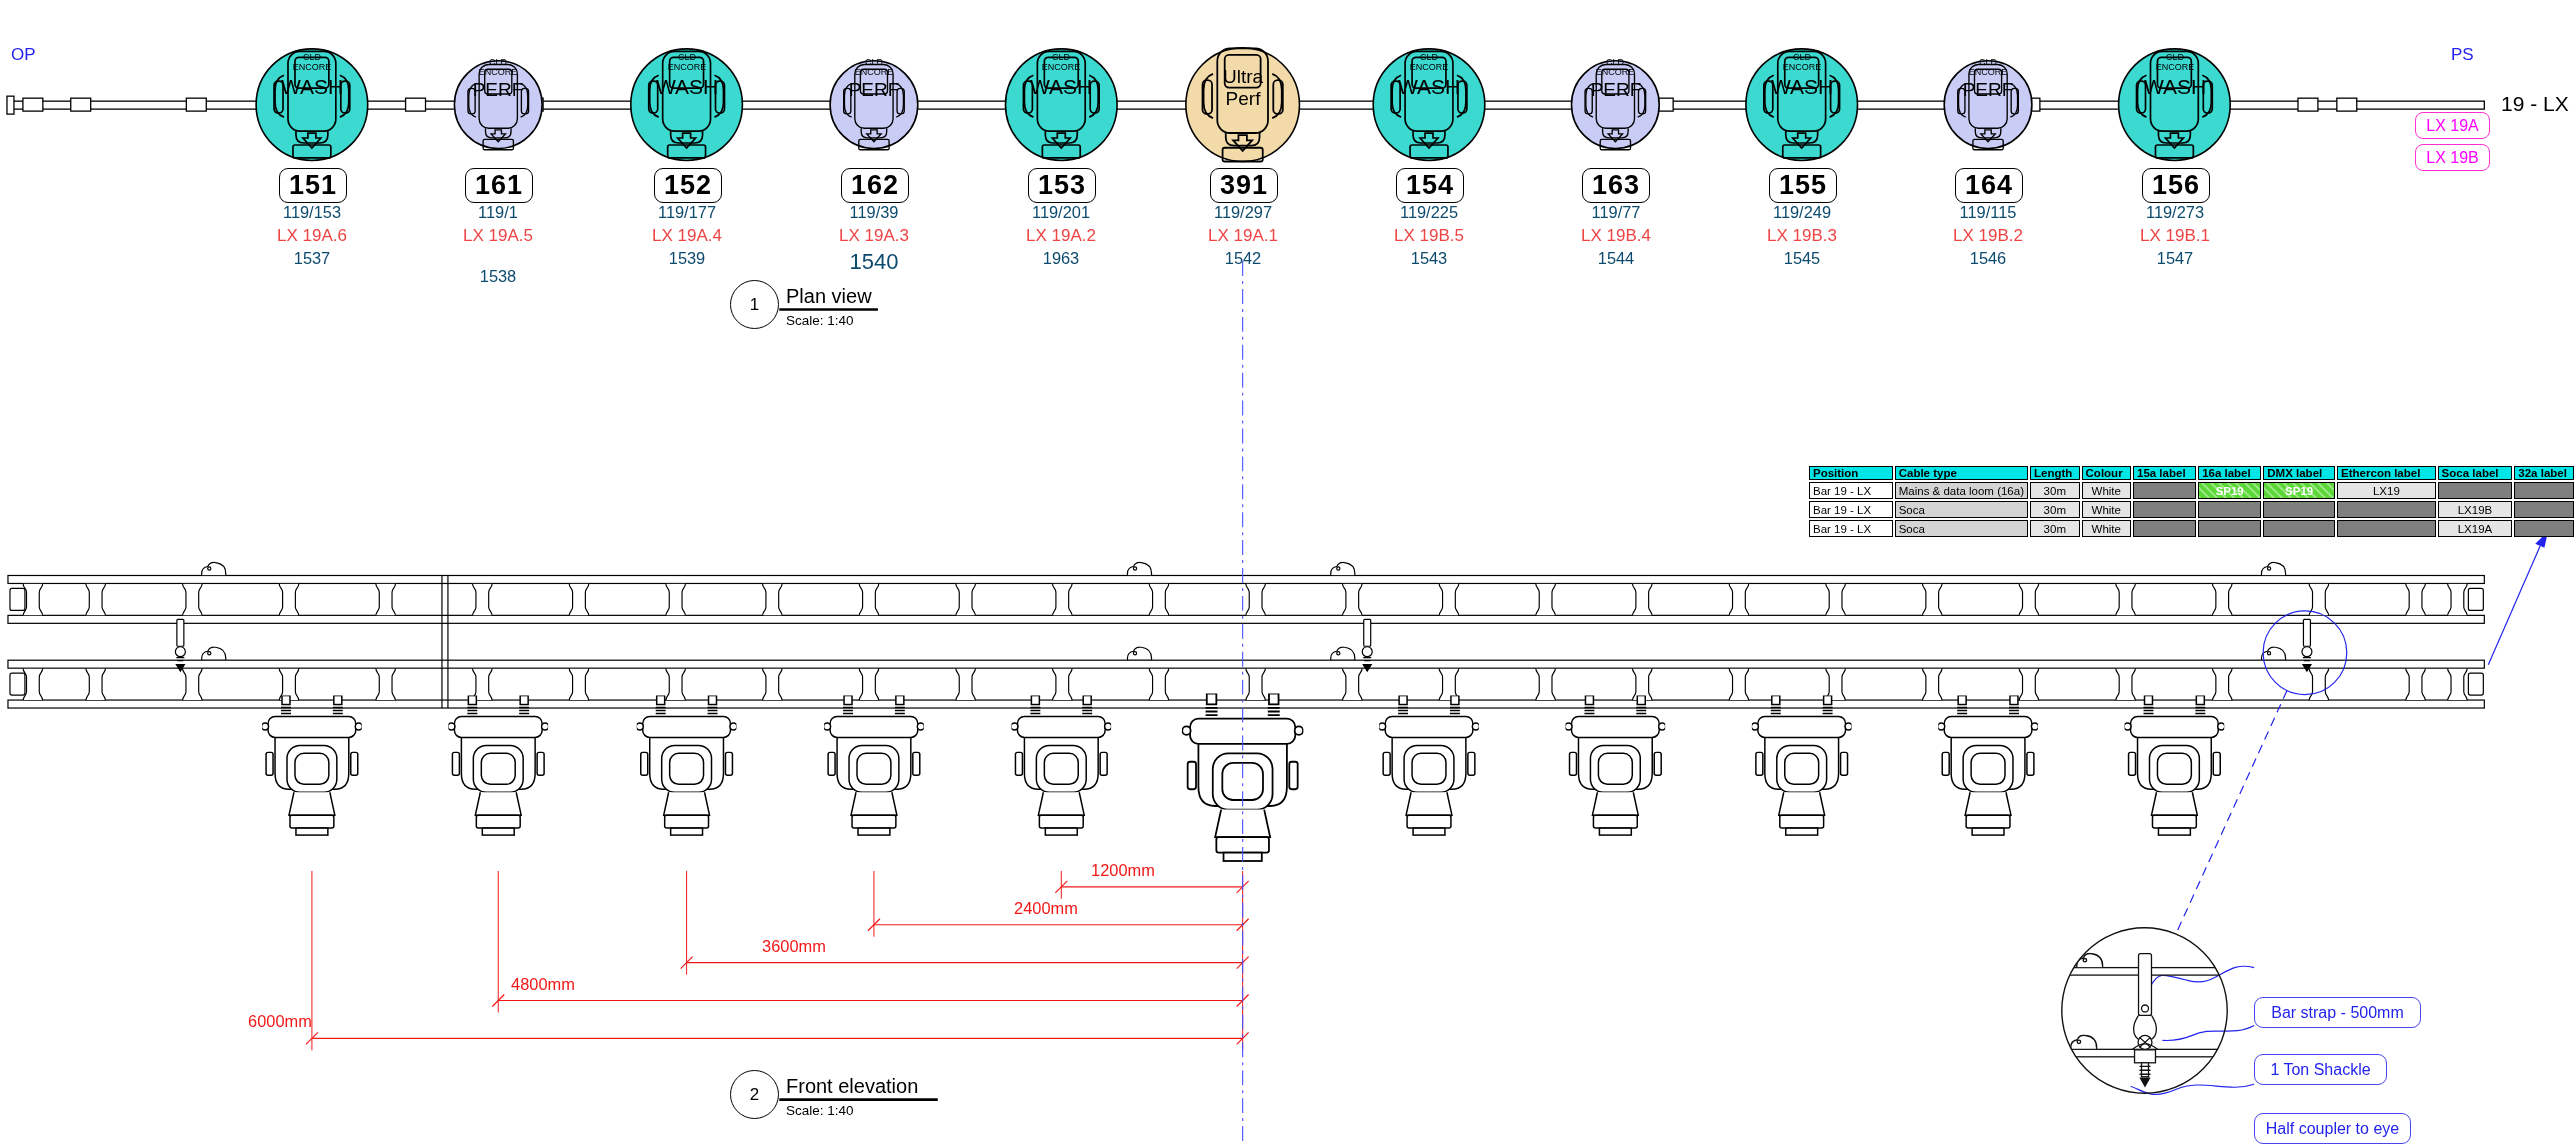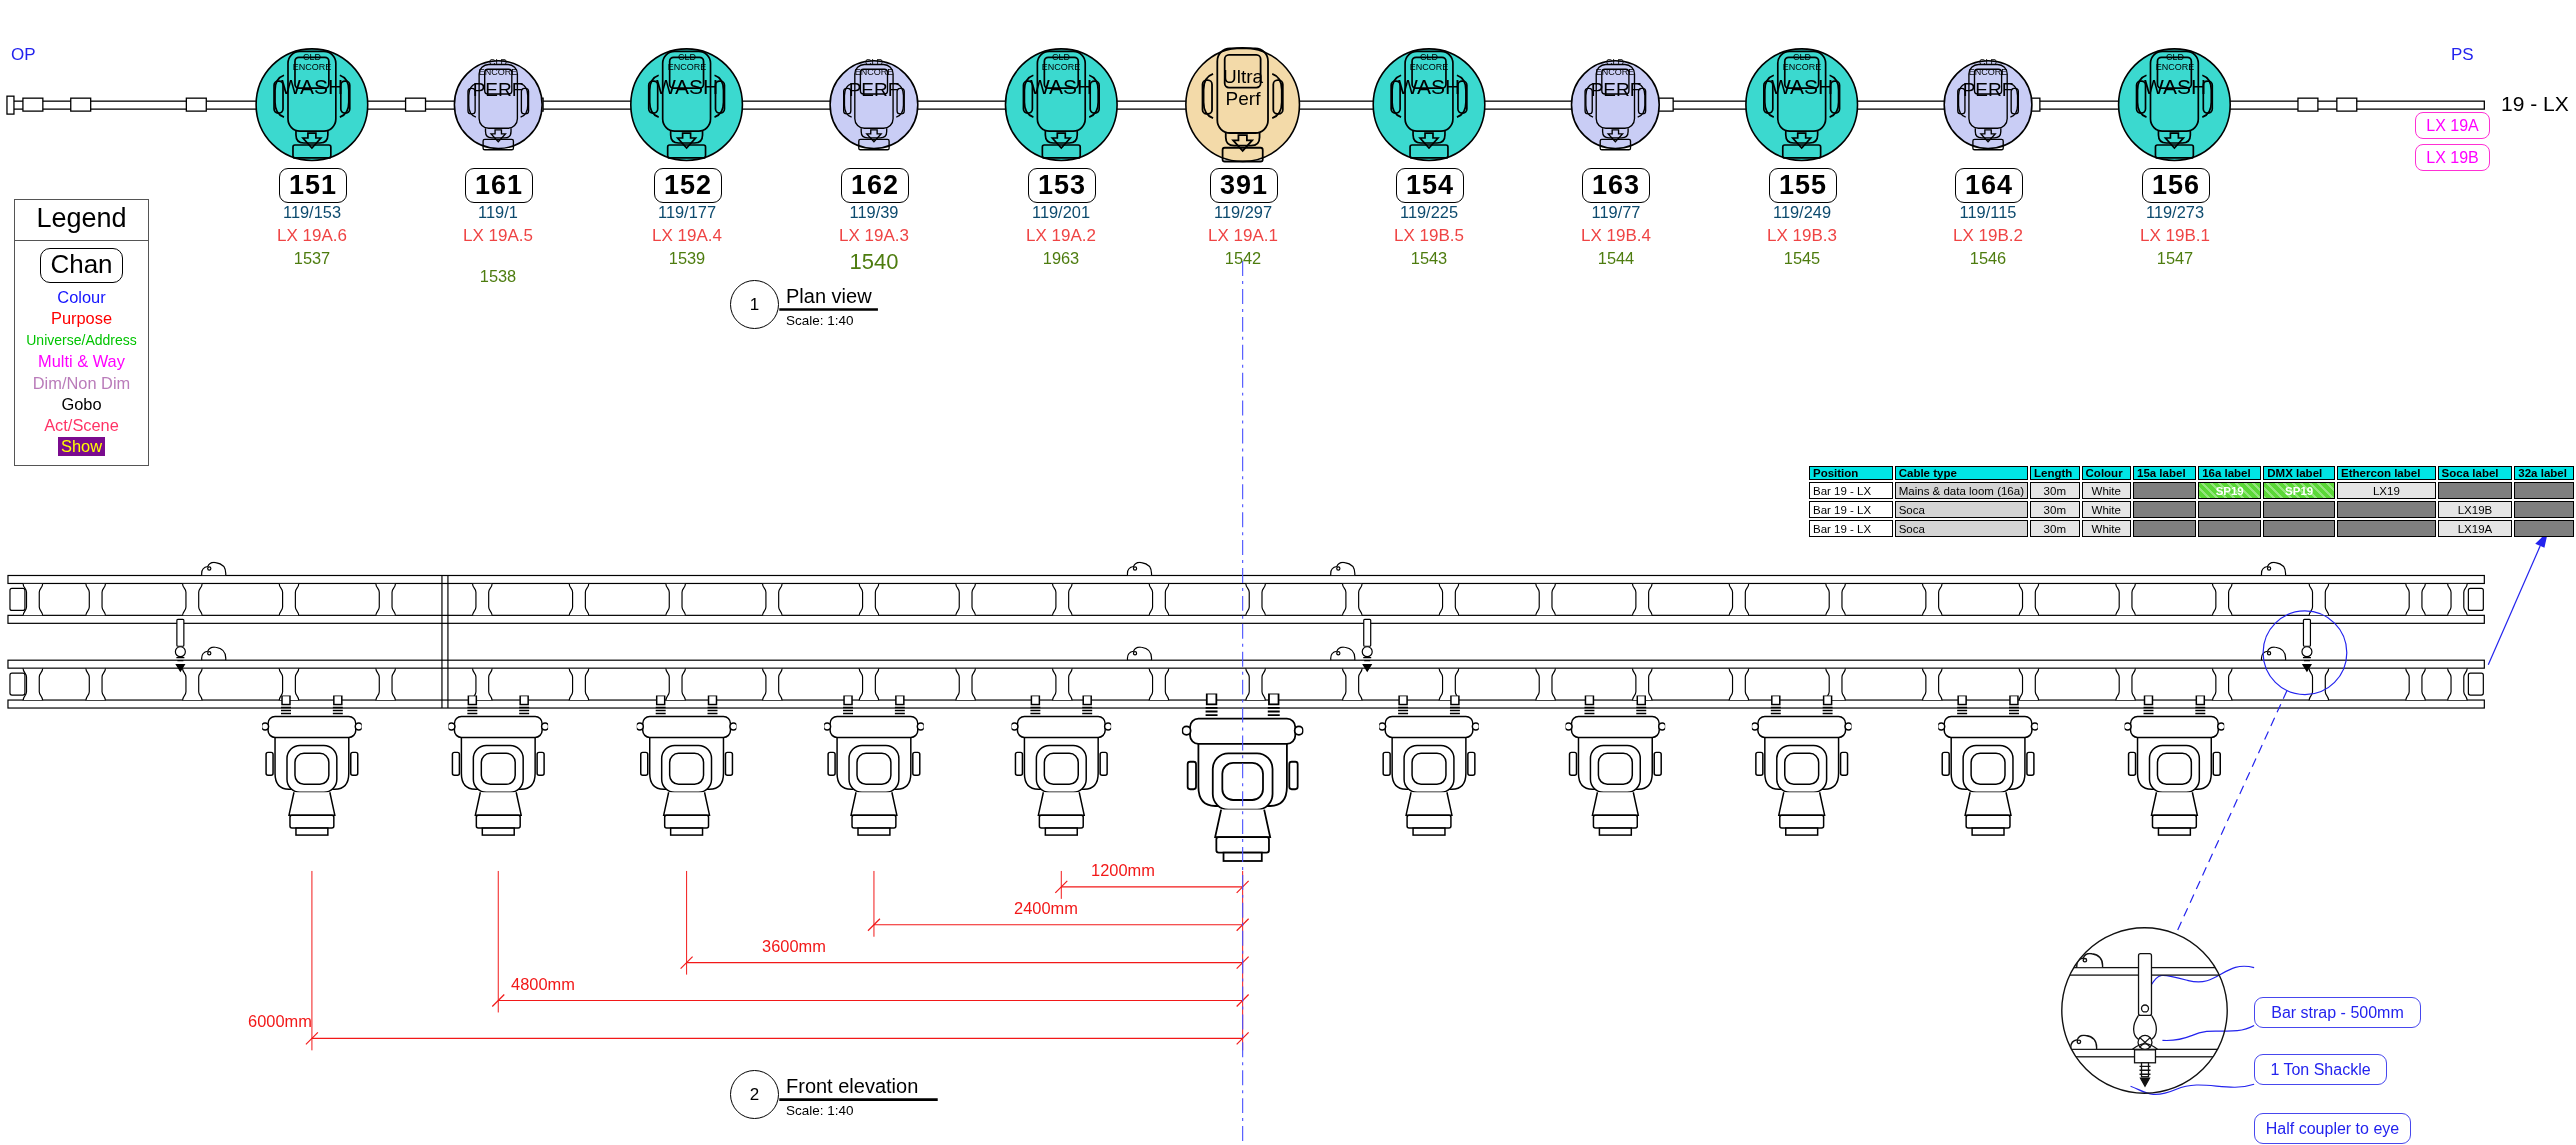--- a/index.html
+++ b/index.html
@@ -6,21 +6,21 @@
   #stage{position:relative;width:2576px;height:1146px;background:#fff;overflow:hidden;
          font-family:"Liberation Sans", sans-serif;color:#000;}
   #linework{position:absolute;left:0;top:0;z-index:1;}
   #overlays{position:absolute;left:0;top:0;width:2576px;height:1146px;z-index:2;}
   .c{text-align:center;}
   .txt{position:absolute;font-weight:500;white-space:nowrap;}
   .chanbox{position:absolute;background:#fff;border:1.7px solid #000;border-radius:9px;
            font-size:27px;font-weight:600;display:flex;align-items:center;justify-content:center;letter-spacing:1px;}
   .uni{color:#0c4a6e;}
   .multi{color:#ef4444;}
-  .dimno{color:#4d7c0f;}
+  .dimno{color:#0c4a6e;}
   .dimlab{position:absolute;color:#F21818;font-size:16.4px;font-weight:500;text-align:center;width:96px;}
   .callout{position:absolute;border:1.5px solid #4747EE;border-radius:9px;background:#fff;color:#2323EE;
            font-size:16px;font-weight:500;display:flex;align-items:center;justify-content:center;white-space:nowrap;margin-top:44px;}
   .blue-lab{position:absolute;color:#2323EE;font-size:17px;font-weight:500;}
   .mgbox{position:absolute;border:1.5px solid #FF2FD4;border-radius:8px;color:#FF00FF;font-size:16px;
          font-weight:500;background:#fff;display:flex;align-items:center;justify-content:center;}
   #legend{position:absolute;left:14px;top:199px;width:133px;background:#fff;border:1.3px solid #555;}
   #legend-title{font-size:27px;text-align:center;padding:3px 0 6px;border-bottom:1.3px solid #555;}
   #legend-chanrow{text-align:center;padding:7px 0 3px;}
   #legend-chan{display:inline-block;border:1.8px solid #000;border-radius:10px;padding:0 9px 2px;font-size:26px;}
@@ -279,36 +279,20 @@
     </svg>
 
   <div id="overlays">
 
     <div class="txt blue-lab" style="left:11px;top:45px;">OP</div>
     <div class="txt blue-lab" style="left:2451px;top:45px;">PS</div>
     <div class="txt" style="left:2501px;top:92px;font-size:21px;">19 - LX</div>
     <div class="mgbox" style="left:2415px;top:112px;width:73px;height:25px;">LX 19A</div>
     <div class="mgbox" style="left:2415px;top:144px;width:73px;height:25px;">LX 19B</div>
 
-    <div id="legend">
-      <div id="legend-title">Legend</div>
-      <div id="legend-chanrow">
-        <span id="legend-chan">Chan</span>
-      </div>
-      <div id="legend-items">
-          <div class="lgitem" style="color: rgb(20, 20, 255);">Colour</div>
-          <div class="lgitem" style="color: rgb(255, 0, 0);">Purpose</div>
-          <div class="lgitem" style="color: rgb(0, 196, 0); font-size: 14px;">Universe/Address</div>
-          <div class="lgitem" style="color: rgb(255, 0, 255);">Multi &amp; Way</div>
-          <div class="lgitem" style="color: rgb(186, 124, 186);">Dim/Non Dim</div>
-          <div class="lgitem" style="color: rgb(0, 0, 0);">Gobo</div>
-          <div class="lgitem" style="color: rgb(255, 51, 102);">Act/Scene</div>
-          <div class="lgitem" style="color: rgb(255, 255, 0); background: rgb(122, 11, 142); width: max-content; margin: 0px auto; padding: 0px 3px; line-height: 19px;">Show</div>
-        </div>
-    </div>
 
     <div class="vmc" style="left:730px;top:280px;">1</div>
     <div class="vmt" style="left:786px;top:285px;">Plan view</div>
     <div class="vms" style="left:786px;top:313px;">Scale: 1:40</div>
     <div class="vmc" style="left:730px;top:1070px;">2</div>
     <div class="vmt" style="left:786px;top:1075px;">Front elevation</div>
     <div class="vms" style="left:786px;top:1103px;">Scale: 1:40</div>
 
     <table id="cable-table">
       <colgroup>

